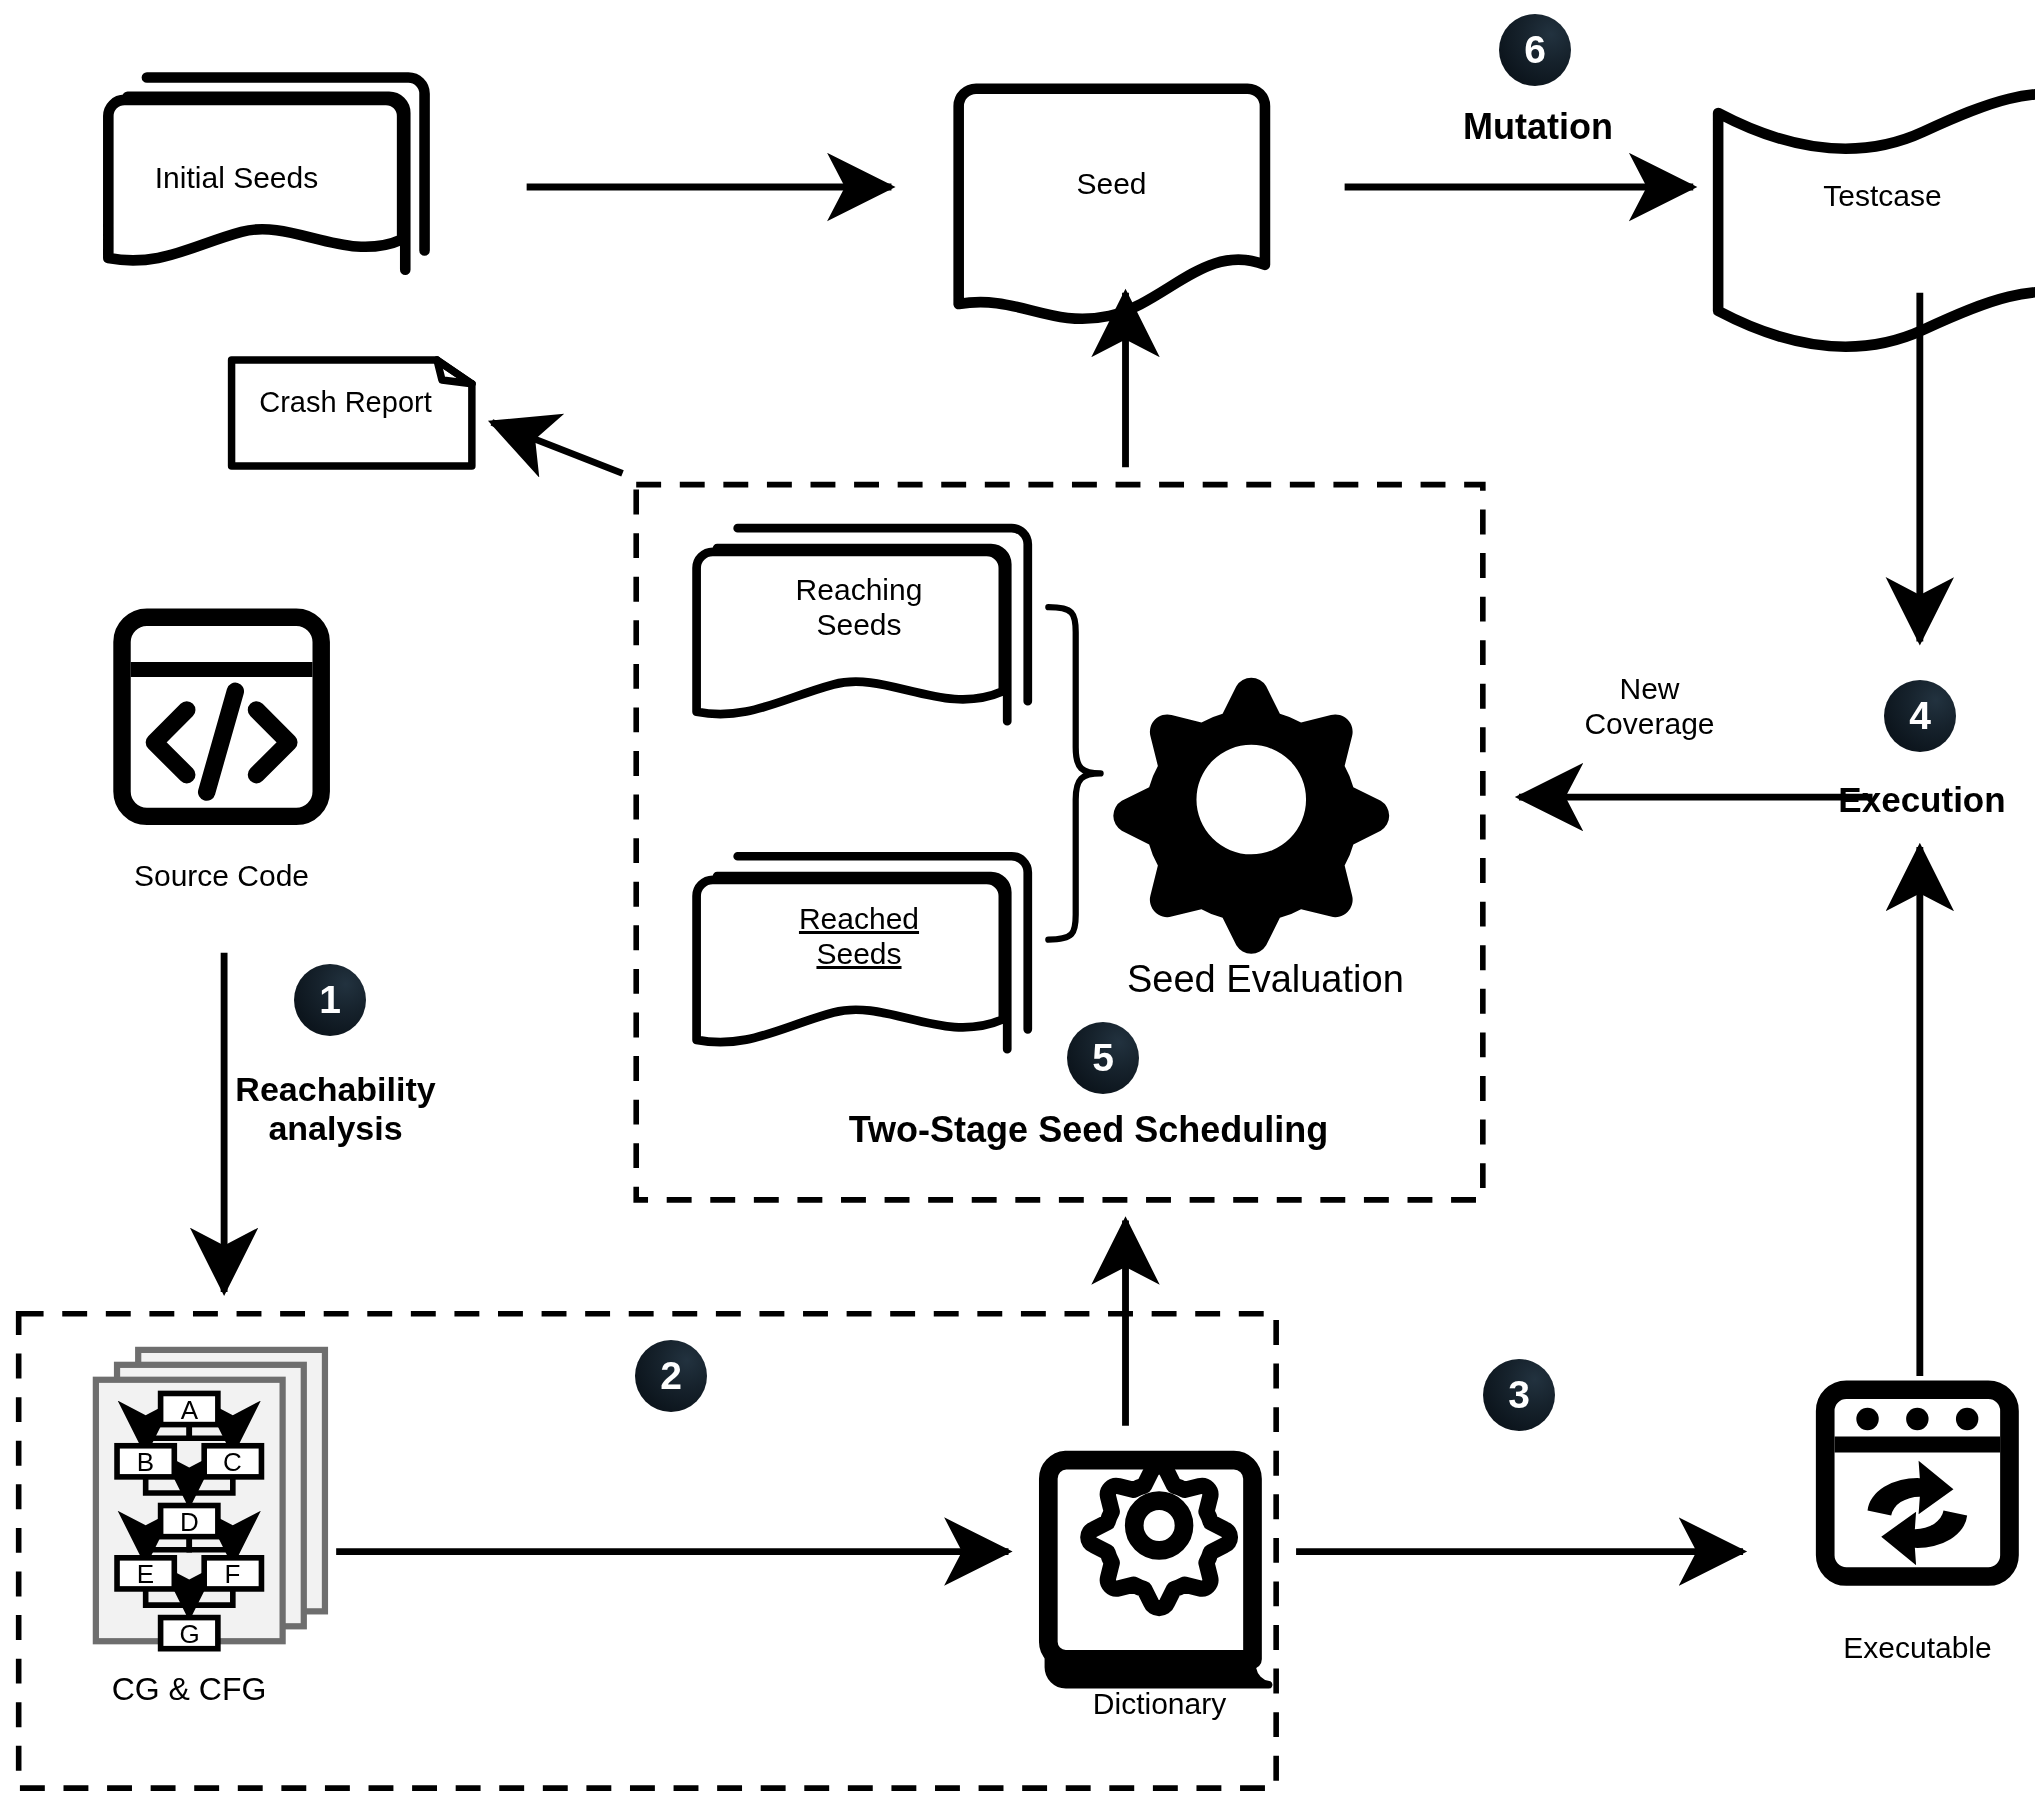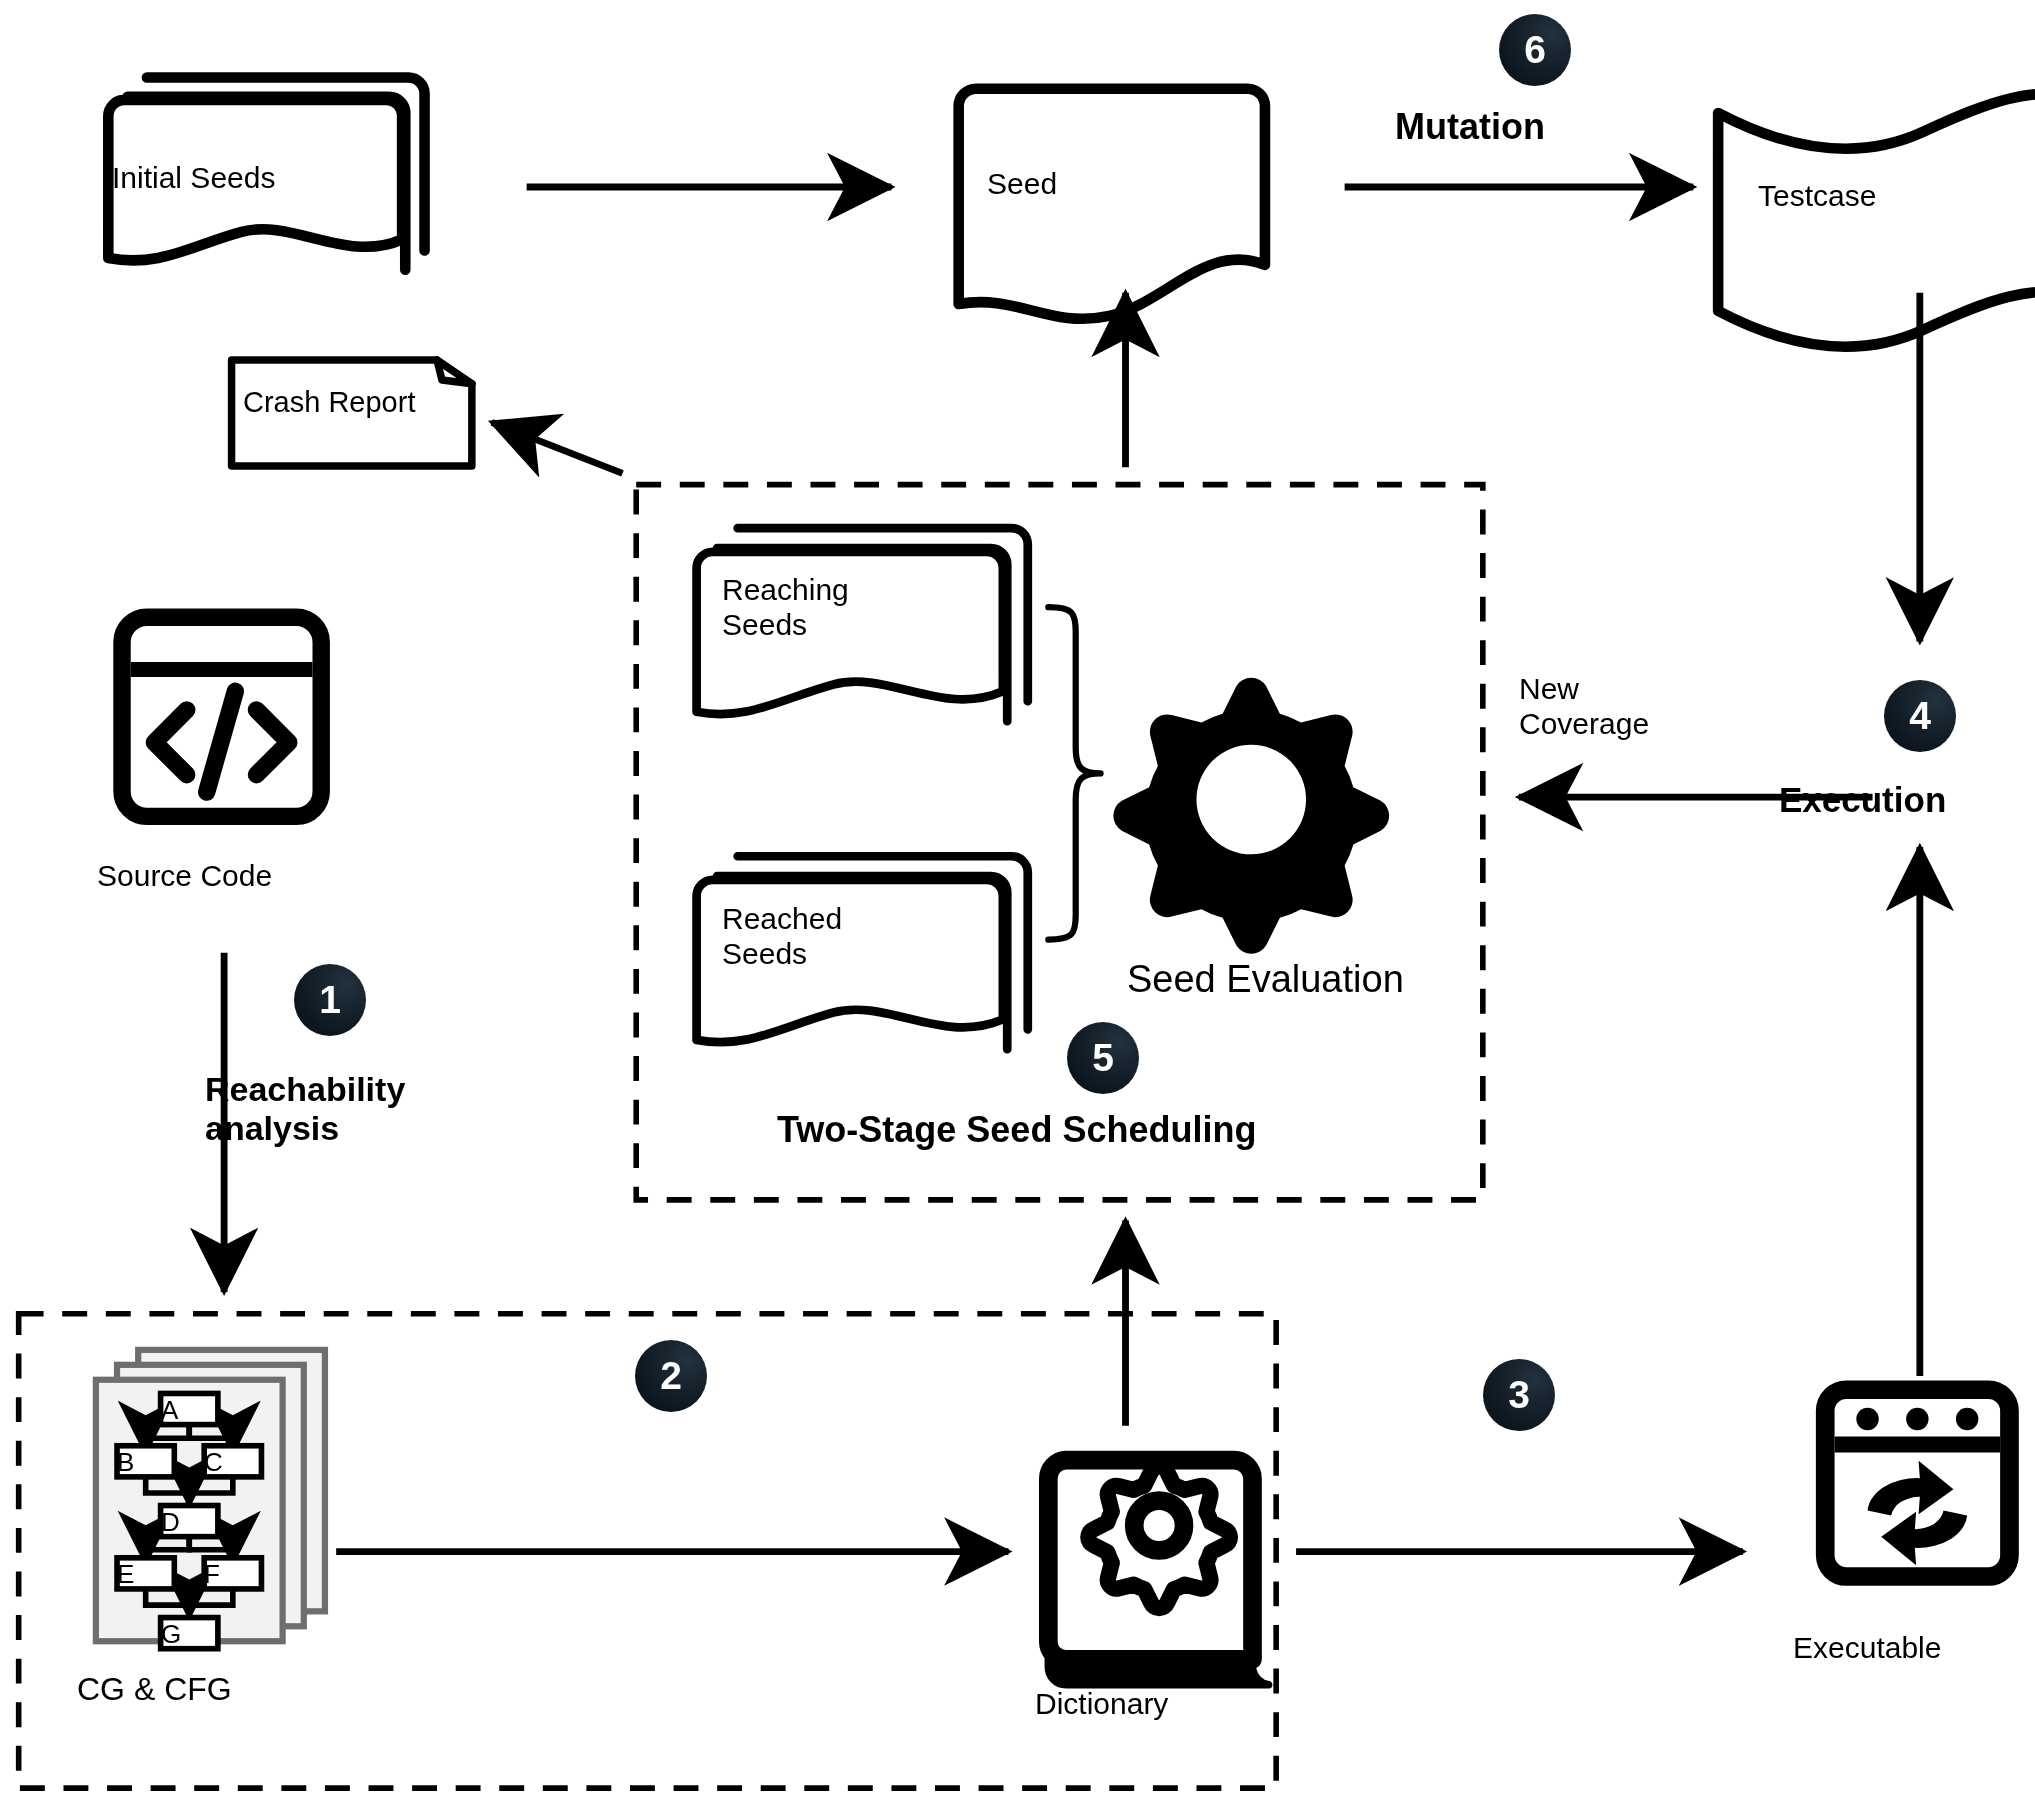--- a/index.html
+++ b/index.html
@@ -15,21 +15,21 @@
     overflow:hidden;
   }
   #stage svg.layer{
     position:absolute;
     left:0;top:0;
     width:2035px;
     height:1799px;
   }
   .lbl{
     position:absolute;
-    text-align:left;
+    text-align:center;
     line-height:1.15;
     white-space:pre;
     color:#000;
   }
   .lbl.reg{font-weight:400;}
   .lbl.bold{font-weight:700;}
   .badge{
     position:absolute;
     border-radius:50%;
     display:flex;
@@ -231,21 +231,21 @@
 
   <div class="lbl reg" style="left:1758px;top:179px;width:249px;font-size:30px;">Testcase</div>
 
   <div class="lbl reg" style="left:243px;top:386px;width:205px;font-size:29px;">Crash Report</div>
 
   <div class="lbl reg" style="left:97px;top:859px;width:249px;font-size:30px;">Source Code</div>
 
   <div class="lbl reg" style="left:722px;top:573px;width:274px;font-size:30px;">Reaching
 Seeds</div>
 
-  <div class="lbl reg" style="left:722px;top:902px;width:274px;font-size:30px;">Reached
+  <div class="lbl reg" style="left:722px;top:902px;width:274px;font-size:30px;text-decoration:underline;">Reached
 Seeds</div>
 
   <div class="lbl reg" style="left:1127px;top:928px;width:249px;font-size:38px;margin-top:30px;">Seed Evaluation</div>
 
   <div class="lbl reg" style="left:77px;top:1671px;width:224px;font-size:32px;">CG &amp; CFG</div>
 
   <div class="lbl reg" style="left:1035px;top:1687px;width:249px;font-size:30px;">Dictionary</div>
 
   <div class="lbl reg" style="left:1793px;top:1631px;width:249px;font-size:30px;">Executable</div>
 

